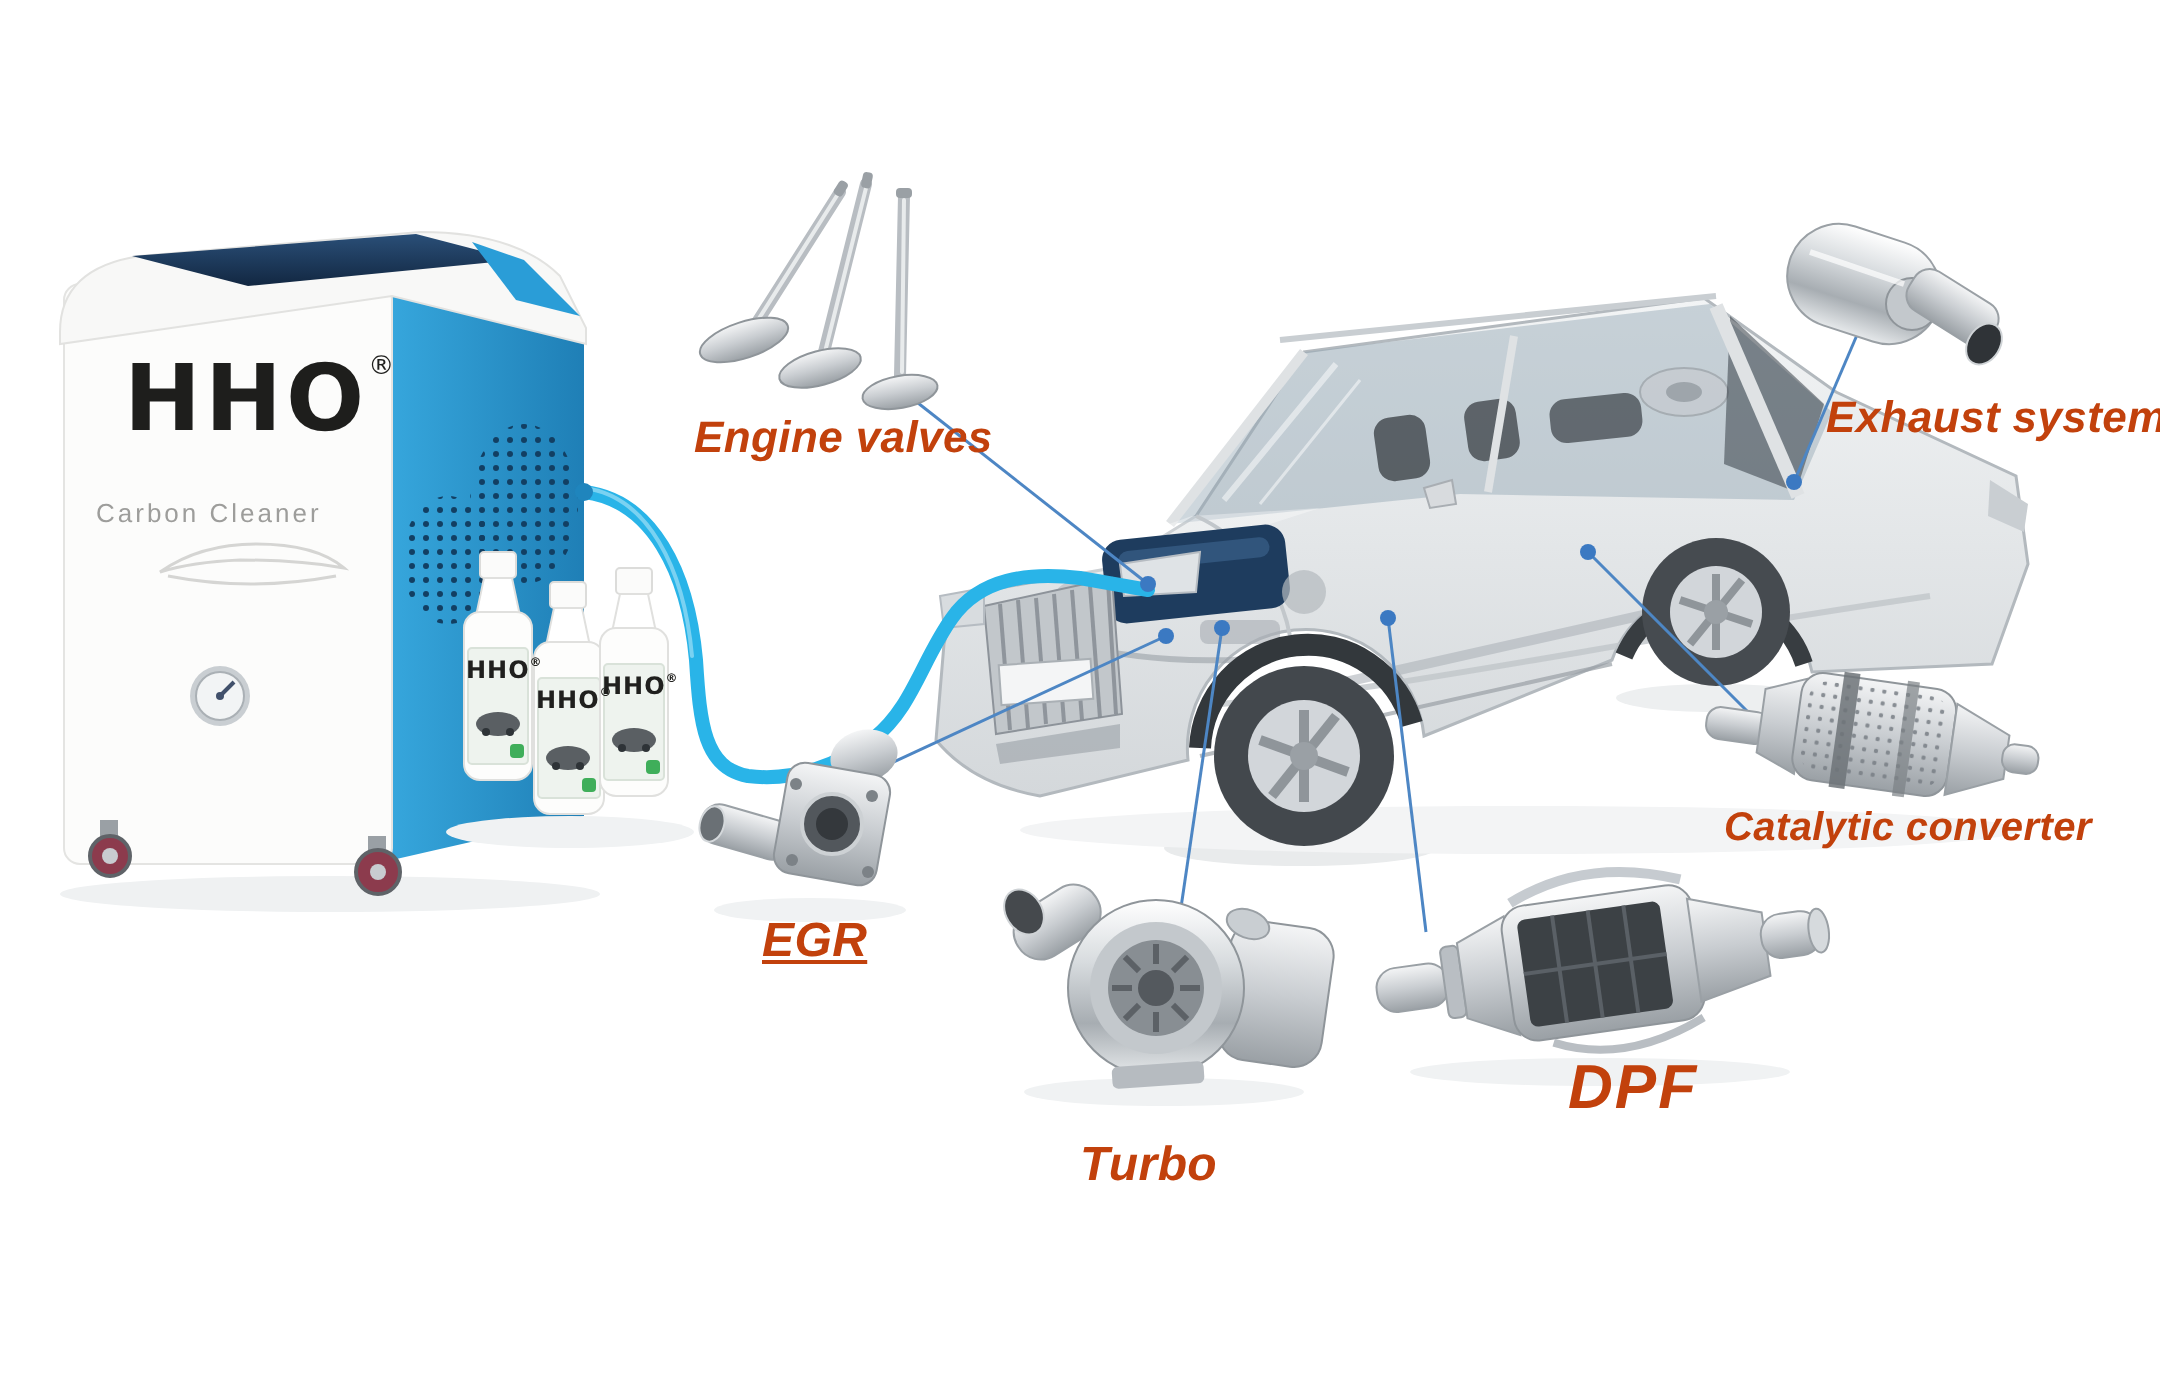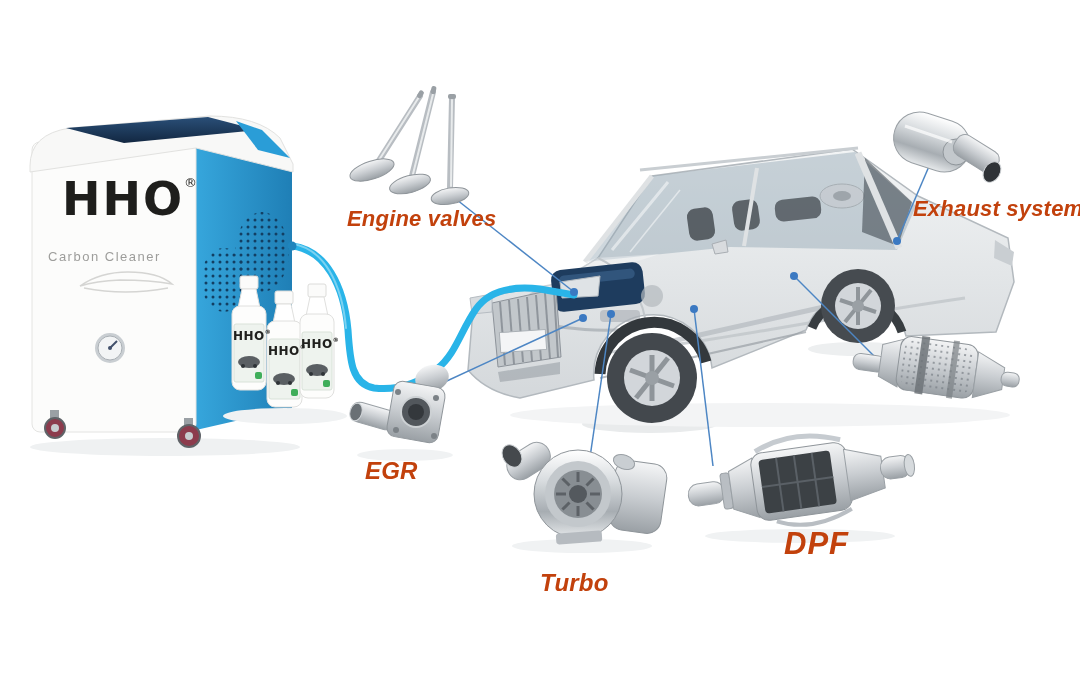--- a/index.html
+++ b/index.html
@@ -358,17 +358,18 @@
 </div>
 <div class="bottle-brand" style="left:268px;top:343px;width:33px;text-align:center;">
   <span>HHO</span><sup>®</sup>
 </div>
 <div class="bottle-brand" style="left:301px;top:336px;width:32px;text-align:center;">
   <span>HHO</span><sup>®</sup>
 </div>
 
 <div class="callout-label" style="left:347px;top:206px;">Engine valves</div>
 <div class="callout-label" style="left:913px;top:196px;">Exhaust system</div>
-<div class="callout-label mid" style="left:365px;top:457px;">EGR</div>
+<div class="callout-label mid" style="left:381px;top:457px;text-decoration:underline;">EGR</div>
 <div class="callout-label mid" style="left:540px;top:544px;margin-top:25px;">Turbo</div>
 <div class="callout-label big" style="left:784px;top:526px;">DPF</div>
+<div class="callout-label small" style="left:862px;top:403px;">Catalytic converter</div>
 
 </div>
 
 </body></html>

